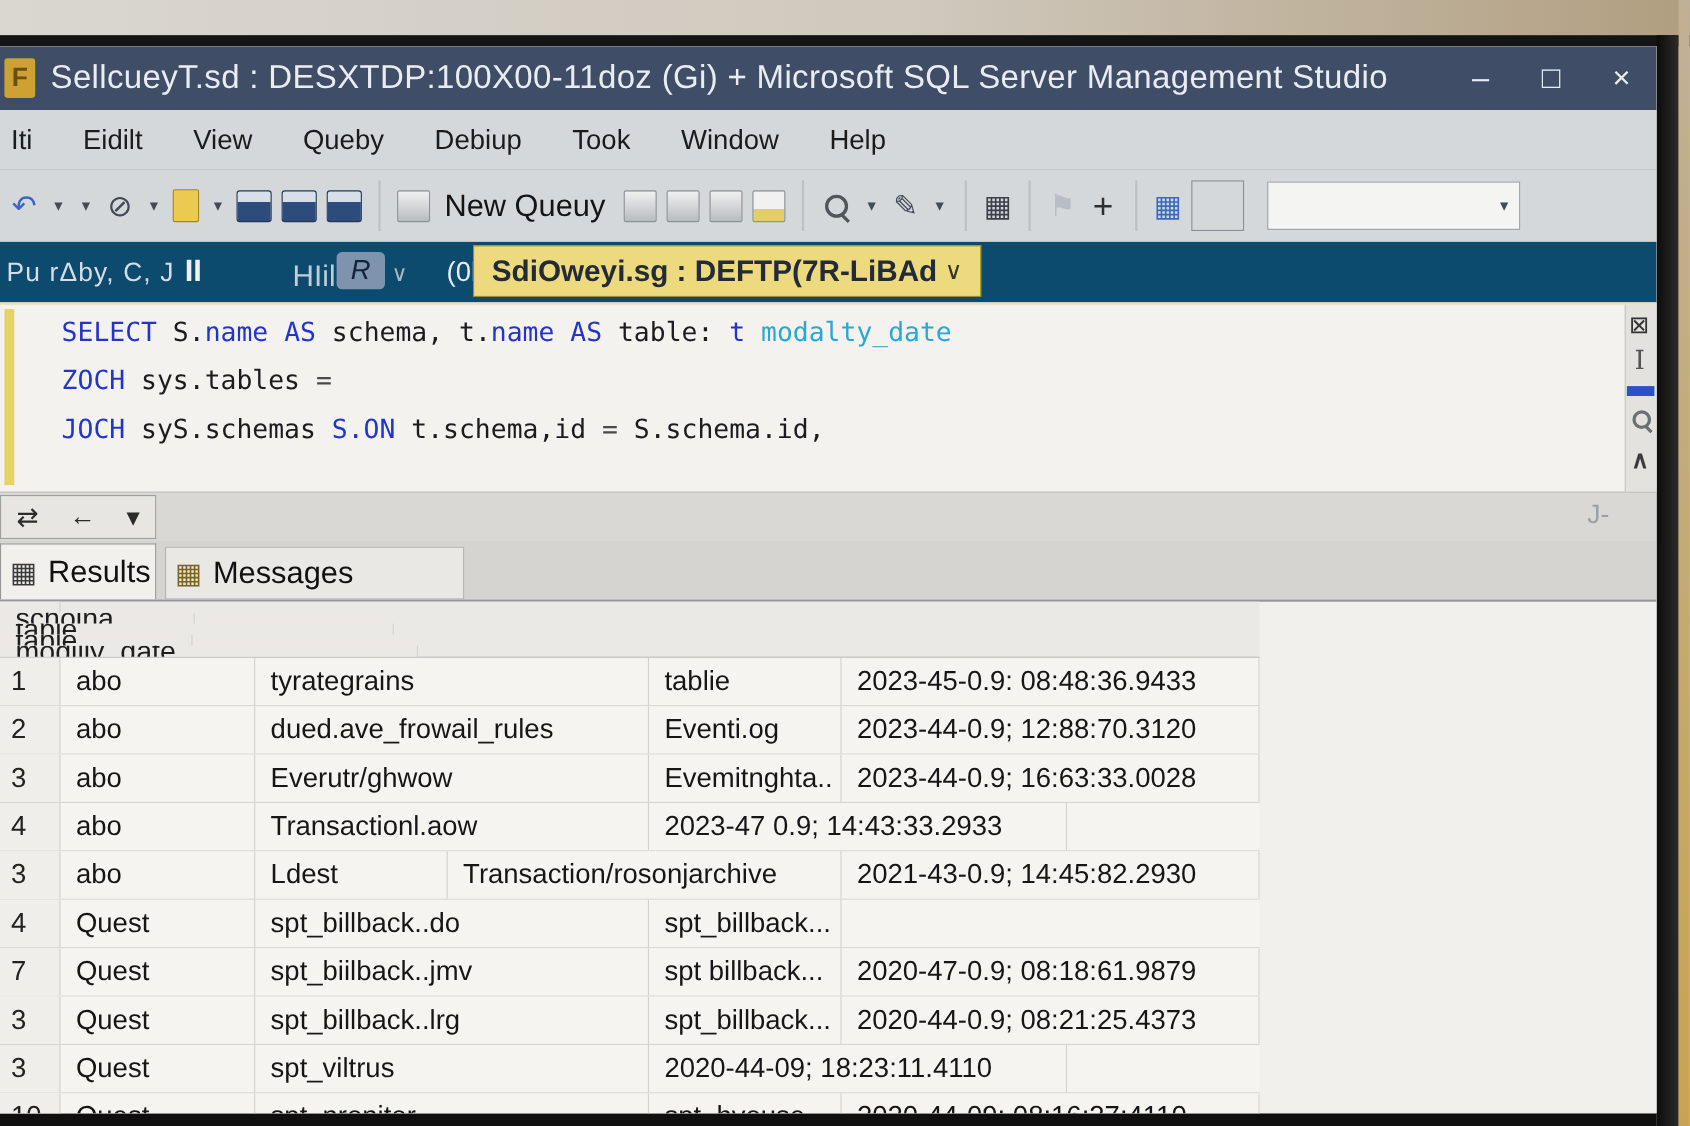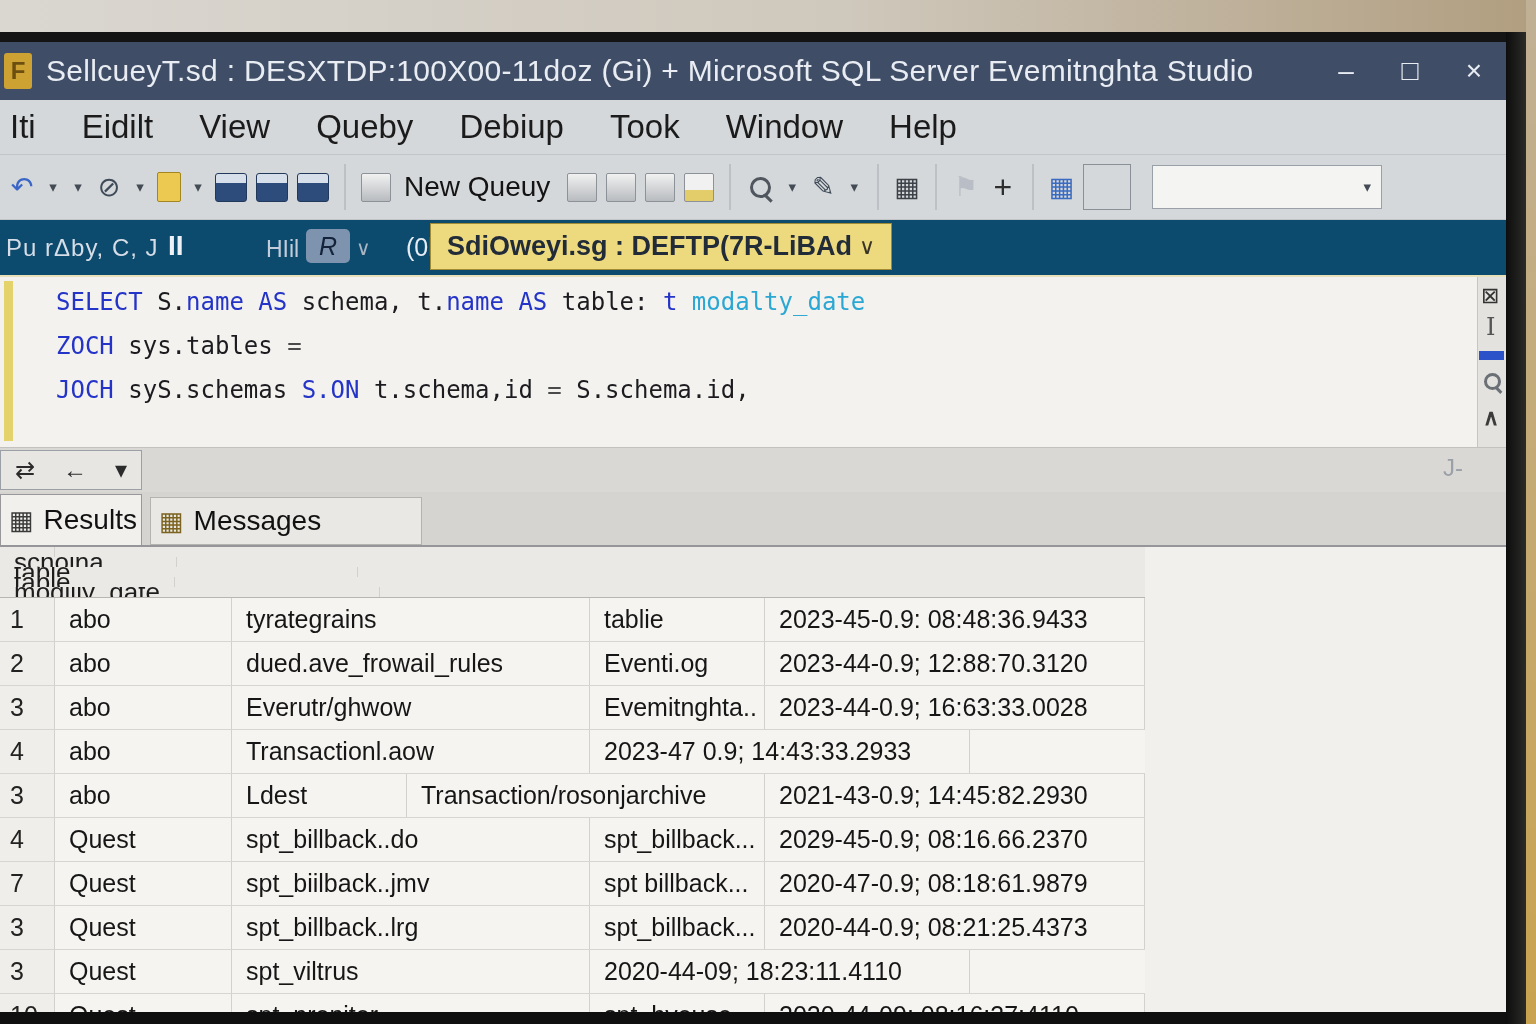--- a/index.html
+++ b/index.html
@@ -21,21 +21,21 @@
   
   .titlebar{height:58px;background:#3f4e66;display:flex;align-items:center;color:#e9edf3;}
   .app-icon{width:28px;height:36px;margin-left:4px;background:#cda233;border-radius:3px;
     display:flex;align-items:center;justify-content:center;color:#6b4f10;font-weight:bold;font-size:24px;}
   .title-text{margin-left:14px;font-size:30px;letter-spacing:.3px;white-space:nowrap;}
   .win-controls{margin-left:auto;display:flex;align-items:center;height:100%;}
   .win-btn{width:64px;text-align:center;font-size:28px;color:#e9edf3;line-height:58px;}
 
   
   .menubar{height:54px;background:#d5d8da;display:flex;align-items:center;gap:46px;
-    padding-left:10px;font-size:33px;color:#1b1b1b;border-bottom:1px solid #c2c4c6;}
+    padding-left:10px;font-size:25px;color:#1b1b1b;border-bottom:1px solid #c2c4c6;}
   .menu-item{white-space:nowrap;}
 
   
   .toolbar{height:64px;background:#d5d8da;display:flex;align-items:center;gap:9px;
     padding-left:8px;border-bottom:1px solid #c2c4c6;}
   .tbi{font-size:27px;color:#3f4a58;min-width:28px;text-align:center;line-height:30px;}
   .tbi.blue{color:#3a66c8;}
   .caret{font-size:15px;color:#434b55;width:16px;text-align:center;}
   .sep{width:2px;height:46px;background:#bdc0c4;margin:0 6px;}
   .doc-icon{width:22px;height:28px;background:#ecca52;border:1px solid #a3861f;border-radius:2px;}
@@ -51,21 +51,21 @@
   .grid-glyph.blue{color:#3b6bc0;}
   .empty-box{width:46px;height:44px;border:1px solid #8a9097;background:transparent;}
   .tb-combo{width:228px;height:42px;background:#f4f4f3;border:1px solid #99a0a8;margin-left:12px;
     position:relative;}
   .tb-combo .caret{position:absolute;right:6px;top:12px;}
 
   
   .execbar{height:55px;background:#0c4a6e;position:relative;color:#d6dde7;font-size:24px;}
   .exec-left{position:absolute;left:6px;top:14px;letter-spacing:1px;}
   .exec-pause{position:absolute;left:168px;top:10px;font-size:28px;font-weight:bold;color:#eef2f7;}
-  .exec-mid{position:absolute;left:266px;top:16px;font-size:23px;color:#c3ccd8;}
+  .exec-mid{position:absolute;left:266px;top:16px;font-size:27px;color:#c3ccd8;}
   .exec-rpill{position:absolute;left:306px;top:9px;width:44px;height:34px;background:#7e93ad;
     border-radius:5px;color:#14233a;display:flex;align-items:center;justify-content:center;
     font-size:25px;font-style:italic;}
   .exec-caret{position:absolute;left:356px;top:16px;color:#aab5c4;font-size:20px;}
   .exec-paren{position:absolute;left:382px;top:13px;color:#e8edf4;font-size:25px;margin-left:24px;}
   .exec-combo{position:absolute;left:430px;top:3px;width:462px;height:47px;background:#edd97e;
     border:1px solid #a08a34;display:flex;align-items:center;padding:16px 16px;box-sizing:border-box;
     color:#222c38;font-size:27px;font-weight:bold;}
   .exec-combo .chev{margin-left:auto;font-weight:normal;font-size:22px;color:#3a3426;}
 
@@ -122,21 +122,21 @@
 <div class="photo-top"></div>
 <div class="bezel-top"></div>
 <div class="bezel-right"></div>
 <div class="photo-right"></div>
 <div class="bezel-bottom"></div>
 
 <div class="screen">
 
   <div class="titlebar">
     <div class="app-icon">F</div>
-    <span class="title-text">SellcueyT.sd : DESXTDP:100X00-11doz (Gi) + Microsoft SQL Server Evemitnghta Studio</span>
+    <span class="title-text">SellcueyT.sd : DESXTDP:100X00-11doz (Gi) + Microsoft SQL Server Management Studio</span>
     <div class="win-controls">
       <span class="win-btn">–</span>
       <span class="win-btn">□</span>
       <span class="win-btn">×</span>
     </div>
   </div>
 
   <div class="menubar">
       <span class="menu-item">Iti</span>
       <span class="menu-item">Eidilt</span>
@@ -271,21 +271,20 @@
           <div class="gcell c1">abo</div>
           <div class="gcell c3">Ldest</div>
           <div class="gcell c2">Transaction/rosonjarchive</div>
           <div class="gcell c4">2021-43-0.9; 14:45:82.2930</div>
         </div>
         <div class="grow">
           <div class="gcell c0 numc">4</div>
           <div class="gcell c1">Quest</div>
           <div class="gcell c2">spt_billback..do</div>
           <div class="gcell c3">spt_billback...</div>
-          <div class="gcell c4">2029-45-0.9; 08:16.66.2370</div>
         </div>
         <div class="grow">
           <div class="gcell c0 numc">7</div>
           <div class="gcell c1">Quest</div>
           <div class="gcell c2">spt_biilback..jmv</div>
           <div class="gcell c3">spt billback...</div>
           <div class="gcell c4">2020-47-0.9; 08:18:61.9879</div>
         </div>
         <div class="grow">
           <div class="gcell c0 numc">3</div>

